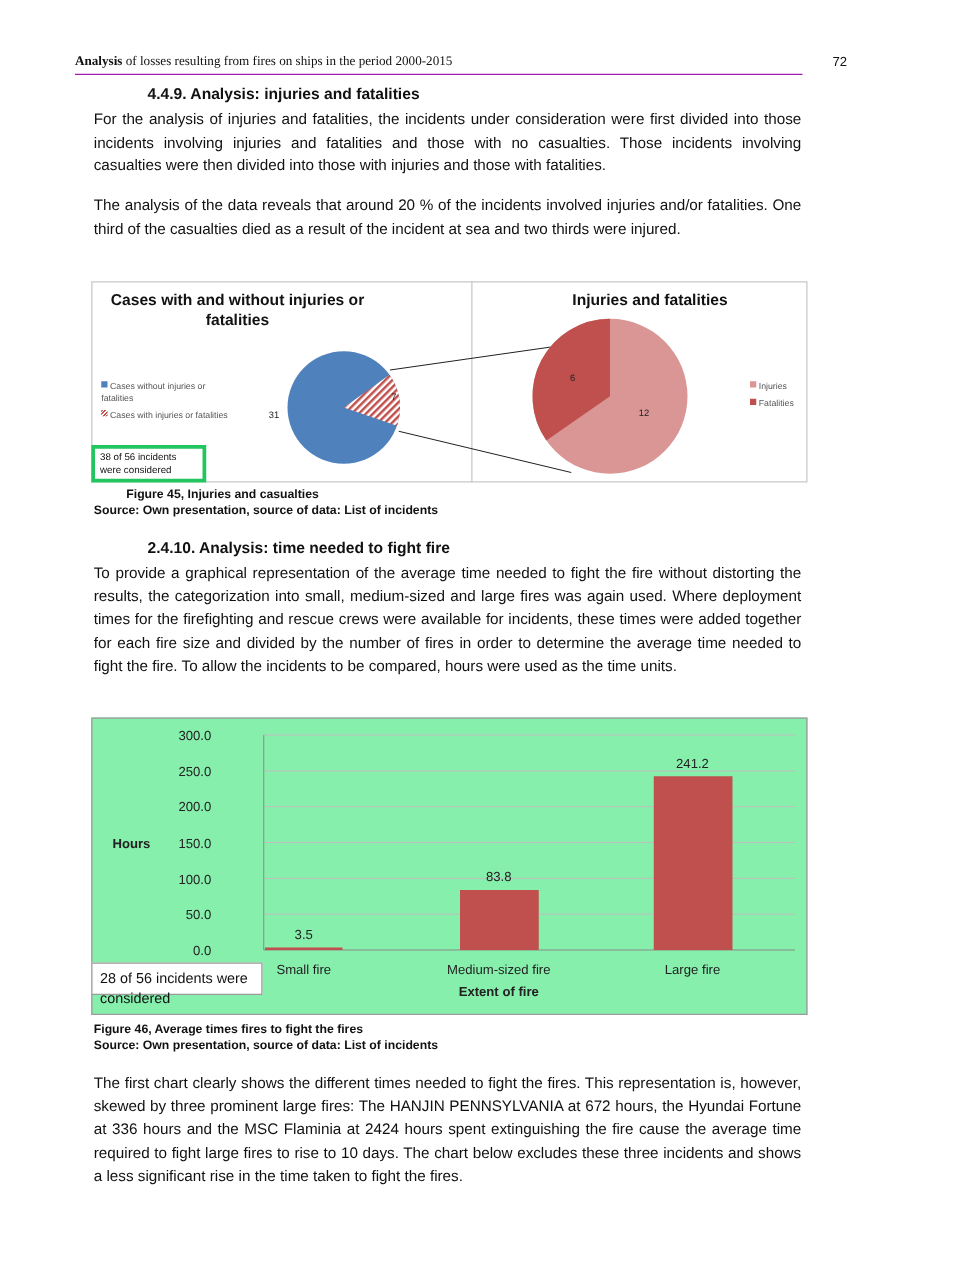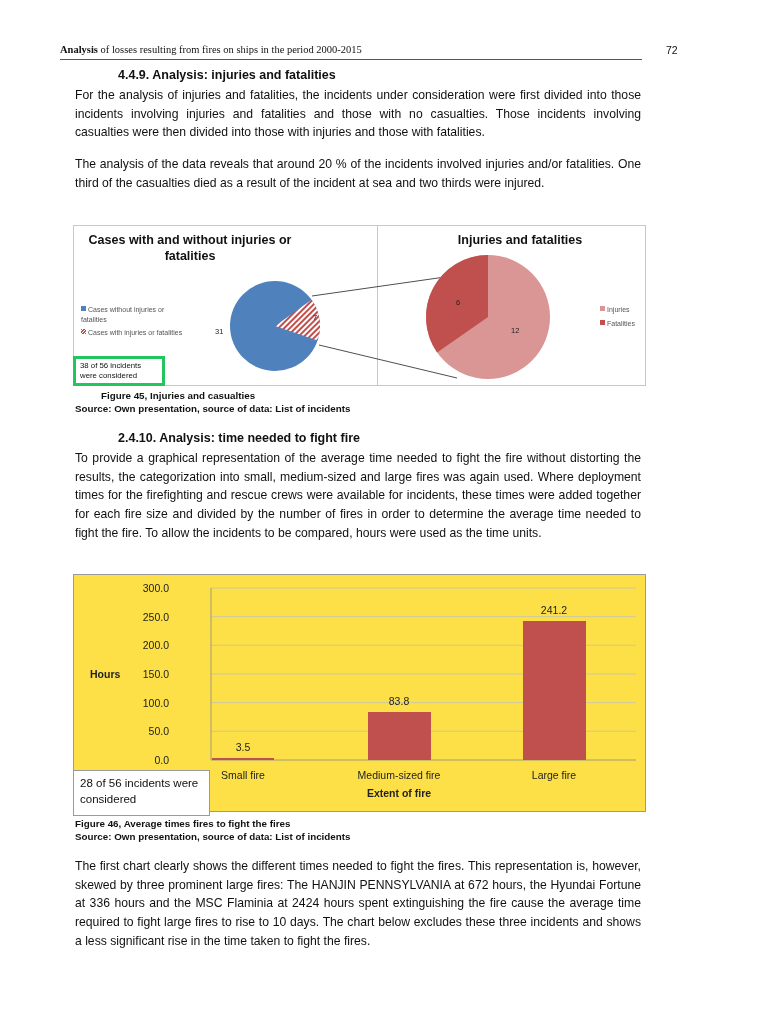--- a/index.html
+++ b/index.html
@@ -14,23 +14,23 @@
     .fig-caption { position: absolute; left: 75px; font-size: 9.8px; font-weight: bold; line-height: 13px; }
 
     .pie-frame { position: absolute; left: 73px; top: 225px; width: 573px; height: 161px; border: 1px solid #c8c8c8; background: #fff; }
     .pie-divider { position: absolute; left: 377px; top: 225px; width: 1px; height: 161px; background: #c8c8c8; }
     .pie-title { position: absolute; font-size: 12.5px; font-weight: bold; text-align: center; line-height: 16px; }
     .legend-item { position: absolute; font-size: 7px; color: #555; line-height: 9.5px; }
     .legend-swatch { display: inline-block; width: 5px; height: 5px; margin-right: 2px; vertical-align: 1px; }
     .note-box { position: absolute; background: #fff; border: 3px solid #22c55e; font-size: 7.8px; line-height: 10px; padding: 2px 4px; }
     .pie-label { position: absolute; font-size: 7.5px; color: #222; }
 
-    .bar-frame { position: absolute; left: 73px; top: 574px; width: 573px; height: 238px; border: 1px solid #9a9a9a; background: #fde047; }
+    .bar-frame { position: absolute; left: 73px; top: 574px; width: 573px; height: 238px; border: 1px solid #9a9a9a; background: #86efac; }
     .bar-svg { position: absolute; left: 0; top: 0; }
-    .note-box2 { position: absolute; left: 73px; top: 770px; width: 137px; height: 46px; background: #fff; border: 1px solid #9a9a9a; font-size: 11.5px; line-height: 16px; padding: 4px 6px; }
+    .note-box2 { position: absolute; left: 73px; top: 770px; width: 137px; height: 26px; background: #fff; border: 1px solid #9a9a9a; font-size: 11.5px; line-height: 16px; padding: 4px 6px; }
   </style>
 </head>
 <body>
 
 <div class="page">
 
   <div class="header">
     <span class="bold">Analysis</span><span> of losses resulting from fires on ships in the period 2000-2015</span>
   </div>
   <div class="page-num">72</div>

